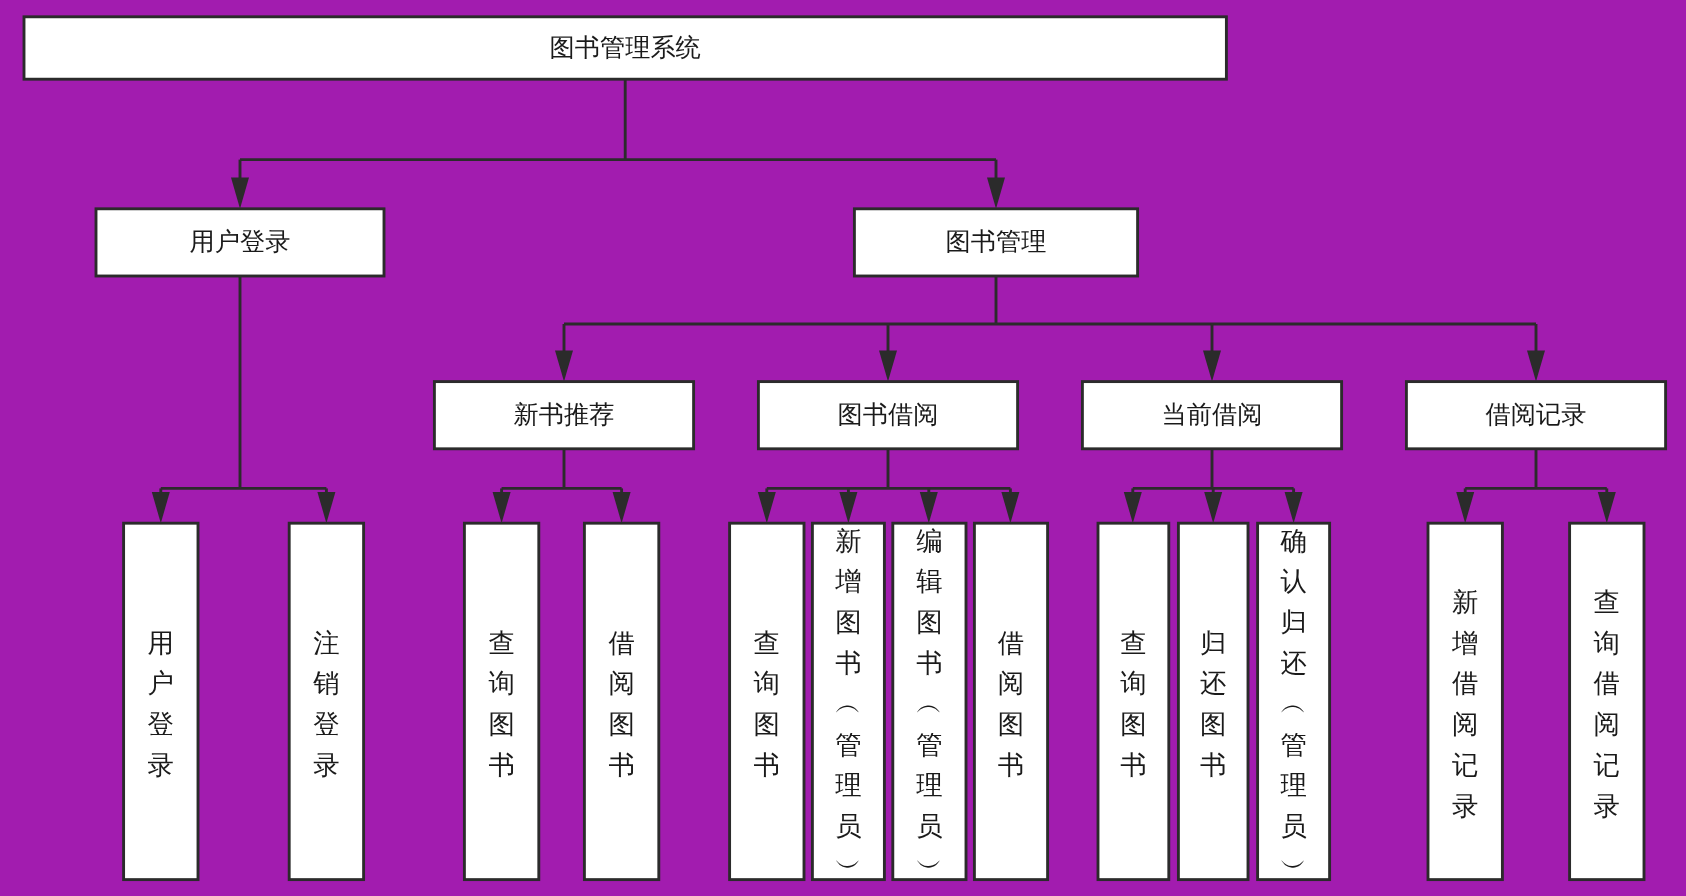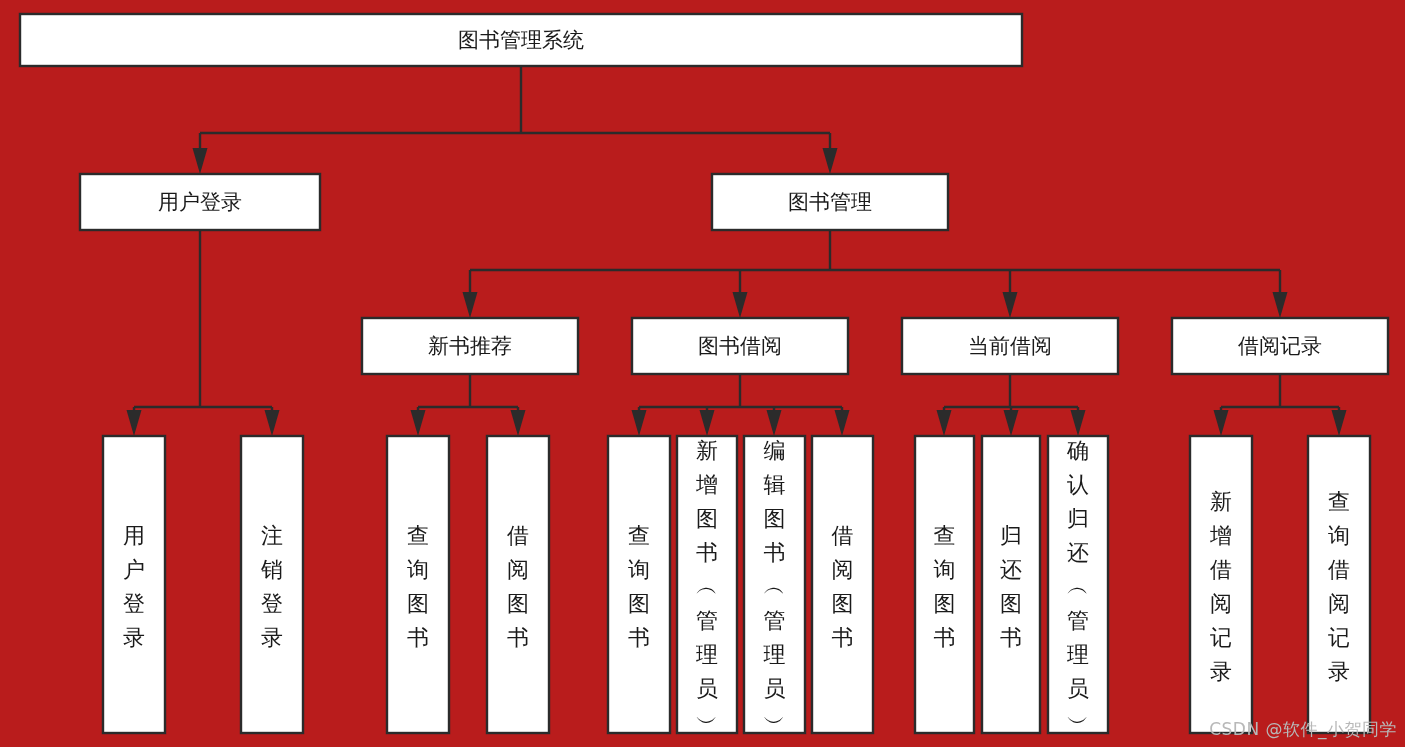--- a/index.html
+++ b/index.html
@@ -4,21 +4,21 @@
 <style>
   html, body {
     margin: 0;
     padding: 0;
     background: #ffffff;
   }
   #stage {
     position: relative;
     width: 1405px;
     height: 747px;
-    background: #b91c1c;
+    background: #a21caf;
     font-family: "DejaVu Sans", "Liberation Sans", sans-serif;
     overflow: hidden;
   }
   svg#diagram {
     position: absolute;
     left: 0;
     top: 0;
     width: 1405px;
     height: 747px;
   }
@@ -249,14 +249,13 @@
         <g>
           <rect x="1190" y="436" width="62" height="297" class="node-rect"></rect>
           <text x="1221" y="509.02" class="node-label-v"><tspan x="1221" dy="0">新</tspan><tspan x="1221" dy="34">增</tspan><tspan x="1221" dy="34">借</tspan><tspan x="1221" dy="34">阅</tspan><tspan x="1221" dy="34">记</tspan><tspan x="1221" dy="34">录</tspan></text>
         </g>
         <g>
           <rect x="1308" y="436" width="62" height="297" class="node-rect"></rect>
           <text x="1339" y="509.02" class="node-label-v"><tspan x="1339" dy="0">查</tspan><tspan x="1339" dy="34">询</tspan><tspan x="1339" dy="34">借</tspan><tspan x="1339" dy="34">阅</tspan><tspan x="1339" dy="34">记</tspan><tspan x="1339" dy="34">录</tspan></text>
         </g>
       </g>
   </svg>
-  <div class="watermark">CSDN @软件_小贺同学</div>
 </div>
 
 </body></html>

